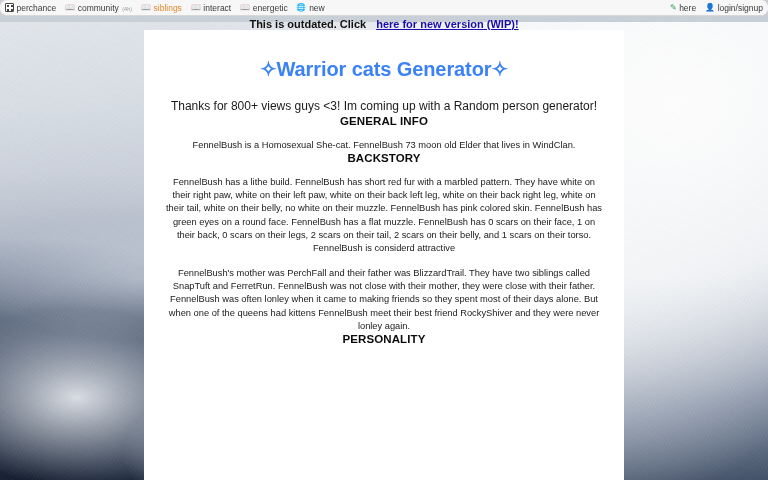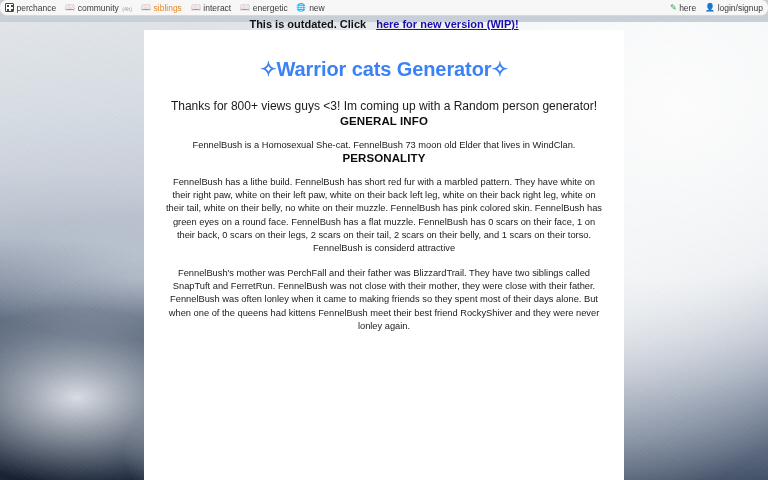--- a/index.html
+++ b/index.html
@@ -276,22 +276,23 @@
 
   <div class="card">
     <div class="card-inner">
 
       <h1 class="title">✧Warrior cats Generator✧</h1>
       <p class="subtitle">Thanks for 800+ views guys &lt;3! Im coming up with a Random person generator!</p>
 
       <h2 class="section-head">GENERAL INFO</h2>
       <p class="section-body">FennelBush is a Homosexual She-cat. FennelBush 73 moon old Elder that lives in WindClan.</p>
 
+      <h2 class="section-head">BACKSTORY</h2>
+      <p class="section-body">FennelBush has a lithe build. FennelBush has short red fur with a marbled pattern. They have white on their right paw, white on their left paw, white on their back left leg, white on their back right leg, white on their tail, white on their belly, no white on their muzzle. FennelBush has pink colored skin. FennelBush has green eyes on a round face. FennelBush has a flat muzzle. FennelBush has 0 scars on their face, 1 on their back, 0 scars on their legs, 2 scars on their tail, 2 scars on their belly, and 1 scars on their torso. FennelBush is considerd attractive</p>
+
+      <p class="section-body">FennelBush's mother was PerchFall and their father was BlizzardTrail. They have two siblings called SnapTuft and FerretRun. FennelBush was not close with their mother, they were close with their father. FennelBush was often lonley when it came to making friends so they spent most of their days alone. But when one of the queens had kittens FennelBush meet their best friend RockyShiver and they were never lonley again.</p>
+
       <h2 class="section-head">PERSONALITY</h2>
-      <p class="section-body">FennelBush has a lithe build. FennelBush has short red fur with a marbled pattern. They have white on their right paw, white on their left paw, white on their back left leg, white on their back right leg, white on their tail, white on their belly, no white on their muzzle. FennelBush has pink colored skin. FennelBush has green eyes on a round face. FennelBush has a flat muzzle. FennelBush has 0 scars on their face, 1 on their back, 0 scars on their legs, 2 scars on their tail, 2 scars on their belly, and 1 scars on their torso. FennelBush is considerd attractive</p>
-
-      <p class="section-body">FennelBush's mother was PerchFall and their father was BlizzardTrail. They have two siblings called SnapTuft and FerretRun. FennelBush was not close with their mother, they were close with their father. FennelBush was often lonley when it came to making friends so they spent most of their days alone. But when one of the queens had kittens FennelBush meet their best friend RockyShiver and they were never lonley again.</p>
-
 
     </div>
   </div>
 
 </div>
 
 </body></html>

